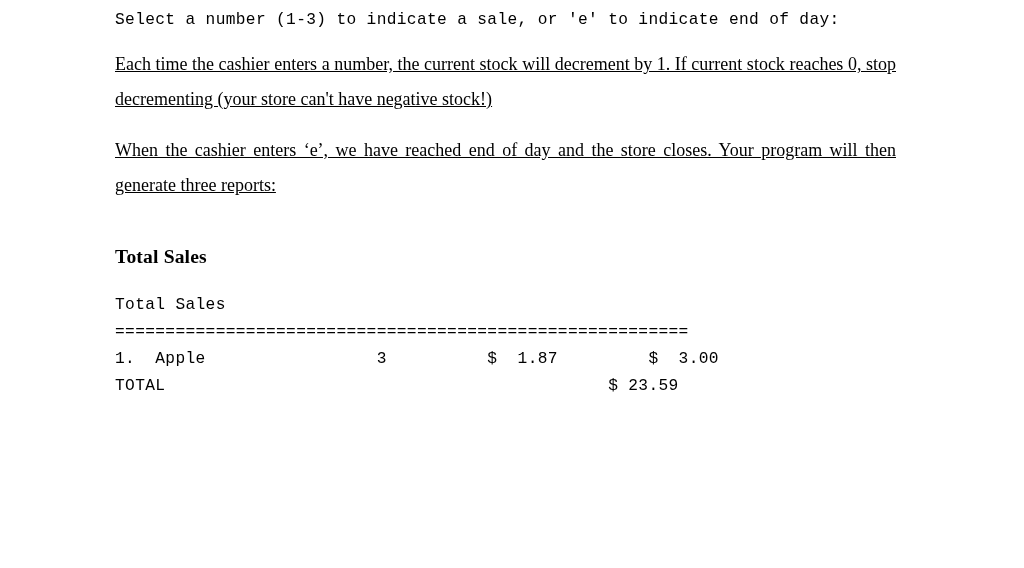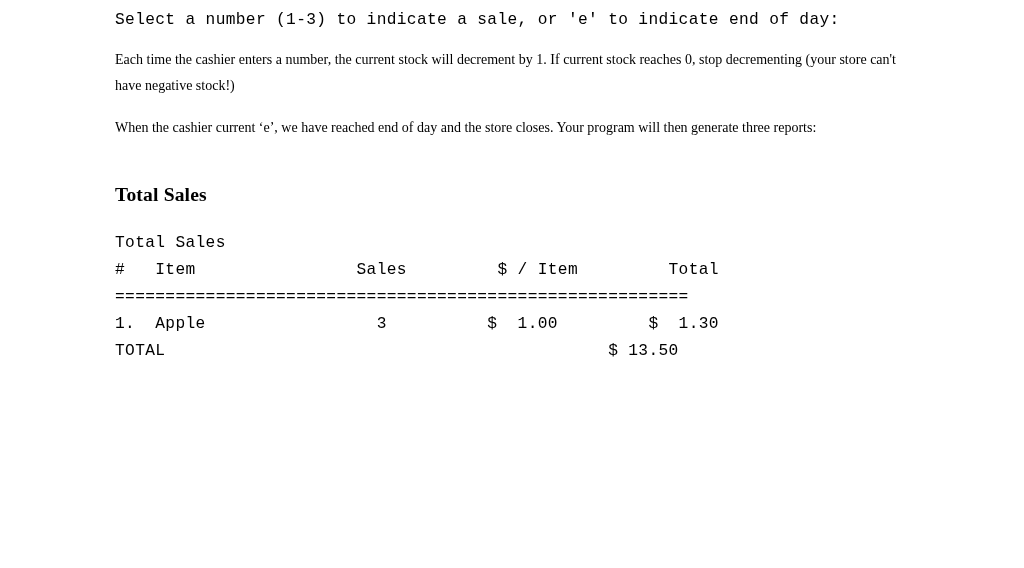--- a/index.html
+++ b/index.html
@@ -44,26 +44,27 @@
   }
 
   .prompt-line {
     margin: 0;
     padding-top: 7px;
   }
 
   
   .para {
     margin: 0;
-    font-size: 14px;
-    line-height: 26px;
+    font-size: 18px;
+    line-height: 35px;
     text-align: justify;
     text-justify: inter-word;
     width: 781px;
     color: #000000;
+    text-decoration: underline;
   }
 
   .p-gap-1 { margin-top: 13px; }
   .p-gap-2 { margin-top: 16px; }
   .p-gap-3 { margin-top: 19px; }
 
   
   .heading {
     margin: 0;
     font-size: 19.6px;
@@ -85,35 +86,34 @@
 </head>
 <body>
 
 <div class="page">
   <div class="content">
 
     <div class="mono-line prompt-line">Select a number (1-3) to indicate a sale, or 'e' to indicate end of day:</div>
 
     <p class="para p-gap-1">Each time the cashier enters a number, the current stock will decrement by 1. If current stock reaches 0, stop decrementing (your store can't have negative stock!)</p>
 
-    <p class="para p-gap-2">When the cashier current ‘e’, we have reached end of day and the store closes. Your program will then generate three reports:</p>
+    <p class="para p-gap-2">When the cashier enters ‘e’, we have reached end of day and the store closes. Your program will then generate three reports:</p>
 
     <h2 class="heading h-gap">Total Sales</h2>
 
 
     <div class="table-block">
 
       <div class="mono-line">Total Sales</div>
 
-      <div class="mono-line">#   Item                Sales         $ / Item         Total</div>
 
       <div class="mono-line sep-row">=========================================================</div>
 
-      <div class="mono-line">1.  Apple                 3          $  1.00         $  1.30</div>
+      <div class="mono-line">1.  Apple                 3          $  1.87         $  3.00</div>
 
 
 
-      <div class="mono-line">TOTAL                                            $ 13.50</div>
+      <div class="mono-line">TOTAL                                            $ 23.59</div>
 
     </div>
 
   </div>
 </div>
 
 </body></html>

